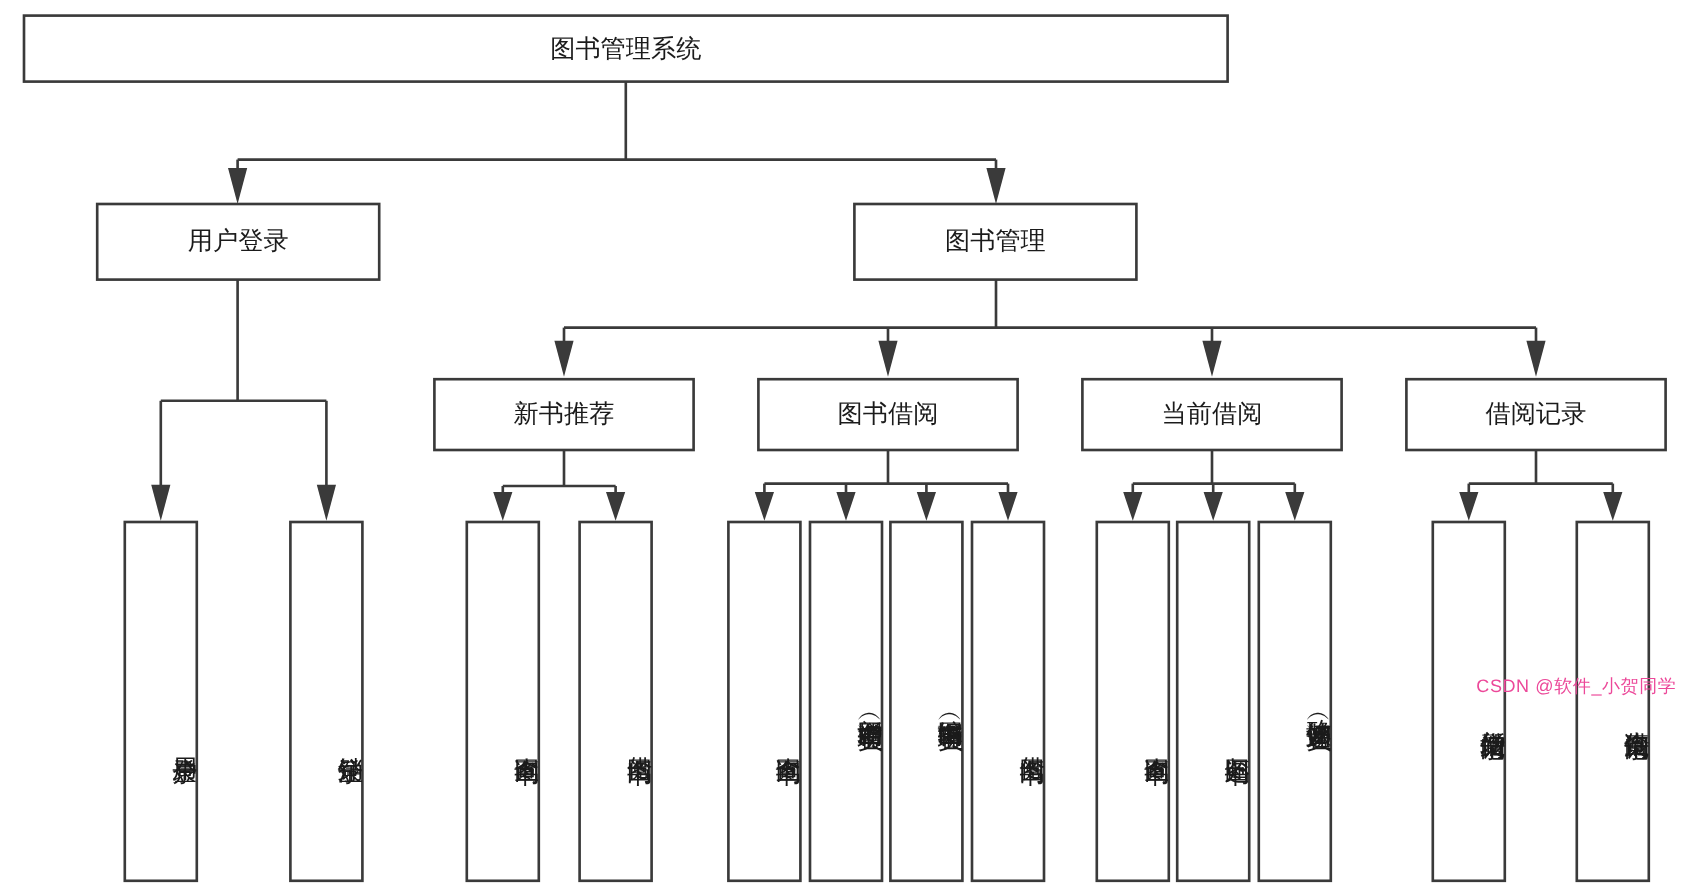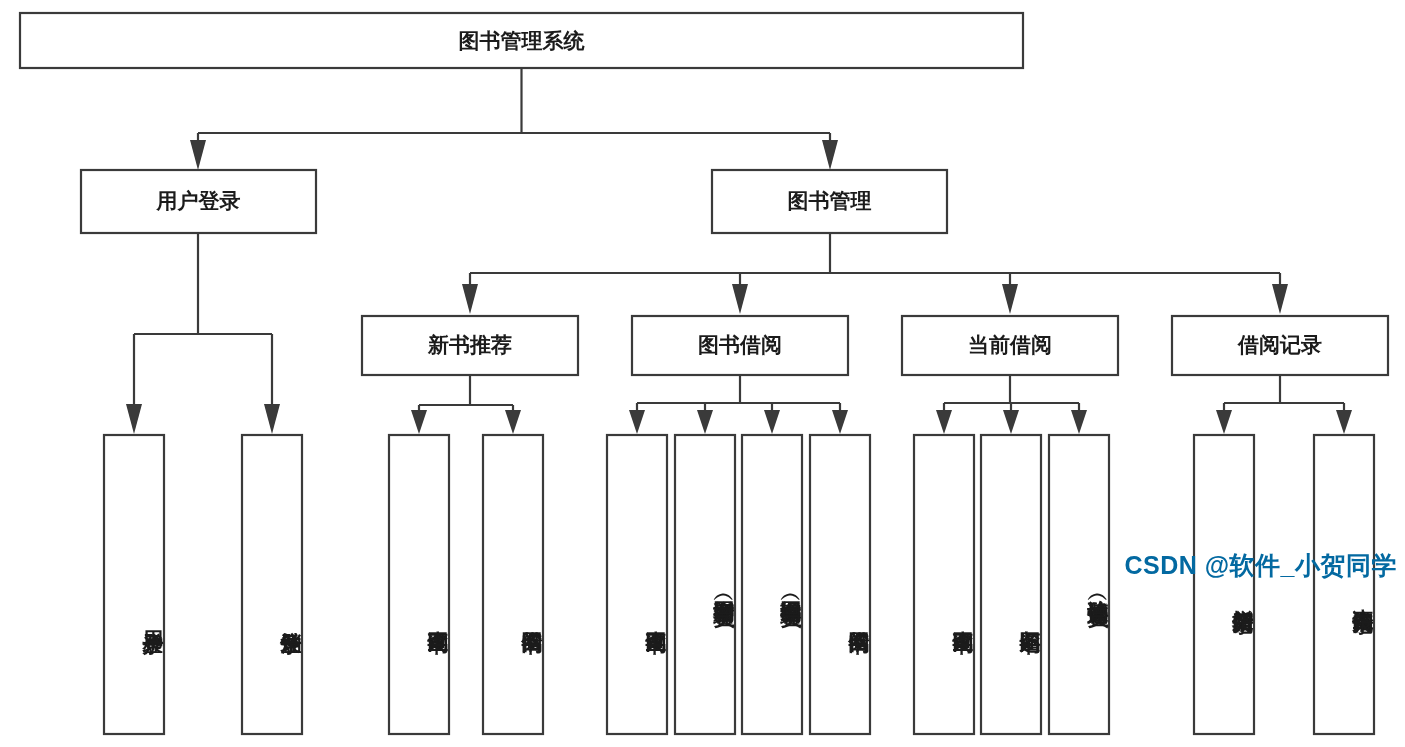--- a/index.html
+++ b/index.html
@@ -11,21 +11,20 @@
     width: 1405px;
     height: 747px;
     font-family: "Liberation Sans", "DejaVu Sans", sans-serif;
     overflow: hidden;
     position: relative;
   }
   #diagram-root {
     position: relative;
     width: 1405px;
     height: 588px;
-    font-weight: bold;
   }
   svg.diagram-canvas {
     position: absolute;
     top: 0;
     left: 0;
     width: 1405px;
     height: 747px;
   }
   .node-box {
     fill: #ffffff;
@@ -62,22 +61,22 @@
     align-items: flex-start;
     justify-content: center;
     white-space: nowrap;
     pointer-events: none;
   }
   .watermark {
     position: absolute;
     right: 8px;
     bottom: 6px;
     font-family: "Liberation Sans", "DejaVu Sans", sans-serif;
-    font-size: 25px;
-    color: #0369a1;
+    font-size: 15px;
+    color: #ec4899;
     white-space: nowrap;
     letter-spacing: 0.5px;
   }
 </style>
 </head>
 <body>
 
 <div id="diagram-root">
 
   <svg class="diagram-canvas" viewBox="0 0 1405 747">

